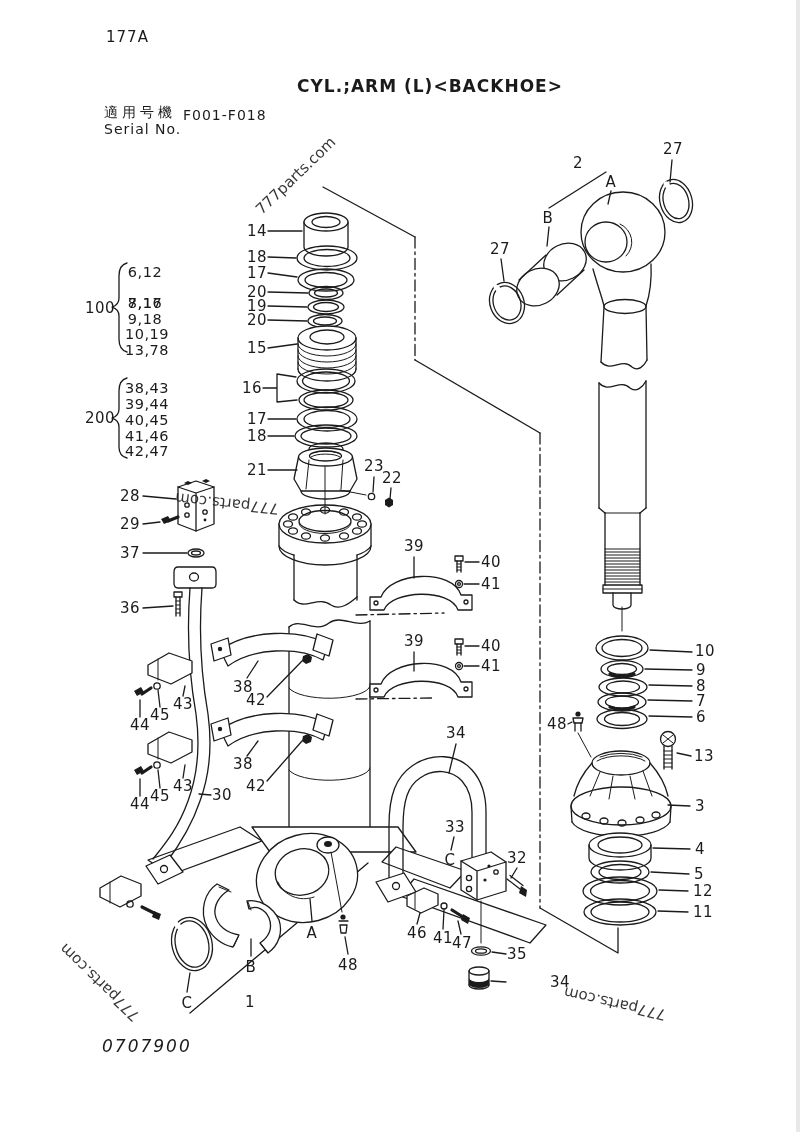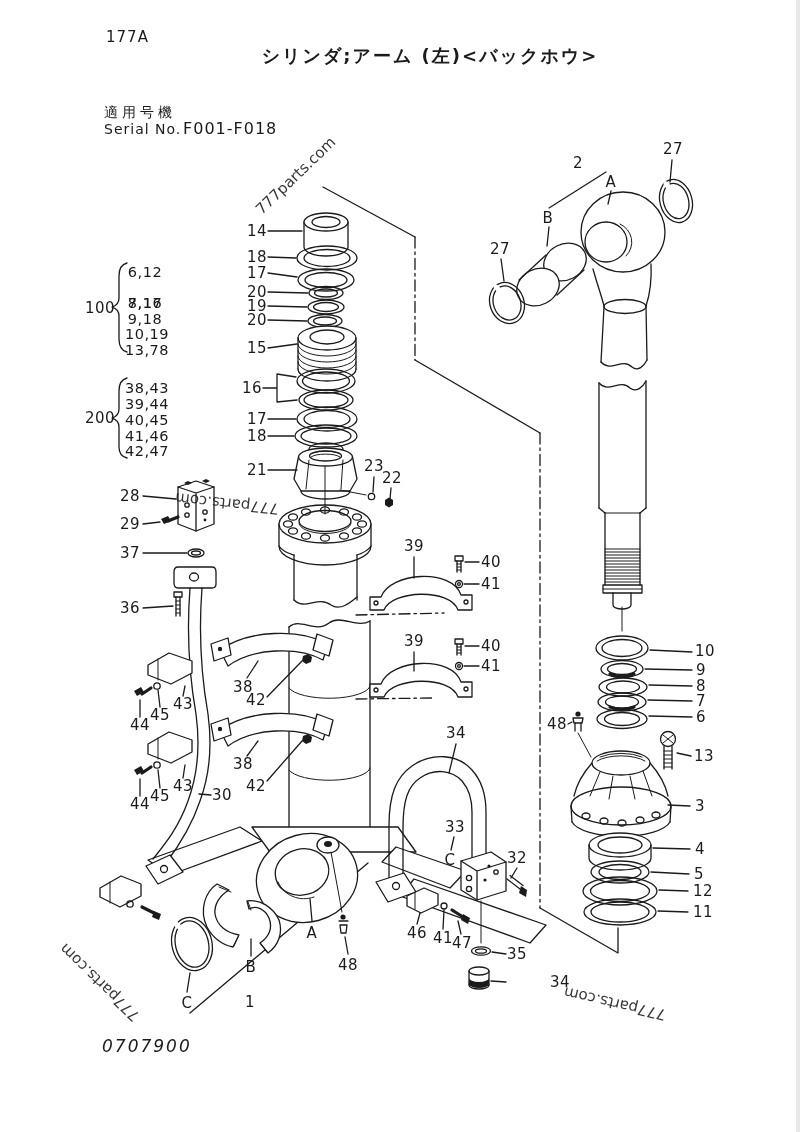--- a/index.html
+++ b/index.html
@@ -4,21 +4,21 @@
 <style>
   html,body{margin:0;padding:0;background:#e8e8e8;}
   .stage{position:relative;width:796px;height:1132px;background:#ffffff;overflow:hidden;
          font-family:"DejaVu Sans",sans-serif;color:#1b1b1b;}
   .stage div{position:absolute;}
   .page-code{left:106px;top:28px;font-size:15px;letter-spacing:1px;}
   .title-ja{left:230px;top:44px;width:400px;text-align:center;font-size:18px;letter-spacing:2px;font-weight:bold;}
   .title-en{left:230px;top:76px;width:400px;text-align:center;font-size:17px;letter-spacing:1px;font-weight:bold;}
   .serial-ja{left:104px;top:104px;font-size:14px;letter-spacing:4px;}
   .serial-en{left:104px;top:121px;font-size:14px;letter-spacing:1px;}
-  .serial-no{left:183px;top:119px;font-size:16px;letter-spacing:1px;}
+  .serial-no{left:183px;top:107px;font-size:14px;letter-spacing:1px;}
   .drawing-no{left:102px;top:1036px;font-size:17px;font-style:italic;letter-spacing:2px;}
   .callout{transform:translate(-50%,-50%);font-size:15px;letter-spacing:.5px;white-space:nowrap;line-height:1;}
   .gitem{font-size:14.5px;}
   .glabel{font-size:15px;}
   .wm{transform-origin:center;font-size:15px;white-space:nowrap;color:#1f1f1f;opacity:.9;line-height:1;}
   svg#dwg{position:absolute;left:0;top:0;}
   #dwg *{stroke:#1b1b1b;stroke-width:1.3;fill:none;stroke-linecap:round;stroke-linejoin:round;}
   #dwg .f{fill:#fff;}
   #dwg .d{fill:#1b1b1b;stroke:none;}
   #dwg .thin{stroke-width:1;}
@@ -454,21 +454,21 @@
       <path d="M688,891 L659,890"></path>
         <path d="M688,912 L658,911"></path>
       <path d="M348,954 L345,937"></path>
         <path d="M312,921 L310,899"></path>
         <path d="M251,956 L251,939"></path>
       <path d="M187,992 L190,973"></path>
     </g>
   </svg>
 
   <div class="page-code">177A</div>
-  <div class="title-ja">シリンダ;アーム (左)&lt;バックホウ&gt;</div>
+  <div class="title-en">CYL.;ARM (L)&lt;BACKHOE&gt;</div>
   <div class="serial-ja">適用号機</div>
   <div class="serial-en">Serial No.</div>
   <div class="serial-no">F001-F018</div>
   <div class="drawing-no">0707900</div>
 
   <div style="left:0;top:0;width:800px;height:1132px;">
       <div class="callout" style="left: 257px; top: 231px;">14</div>
       <div class="callout" style="left: 257px; top: 257px;">18</div>
       <div class="callout" style="left: 257px; top: 273px;">17</div>
       <div class="callout" style="left: 257px; top: 292px;">20</div>

